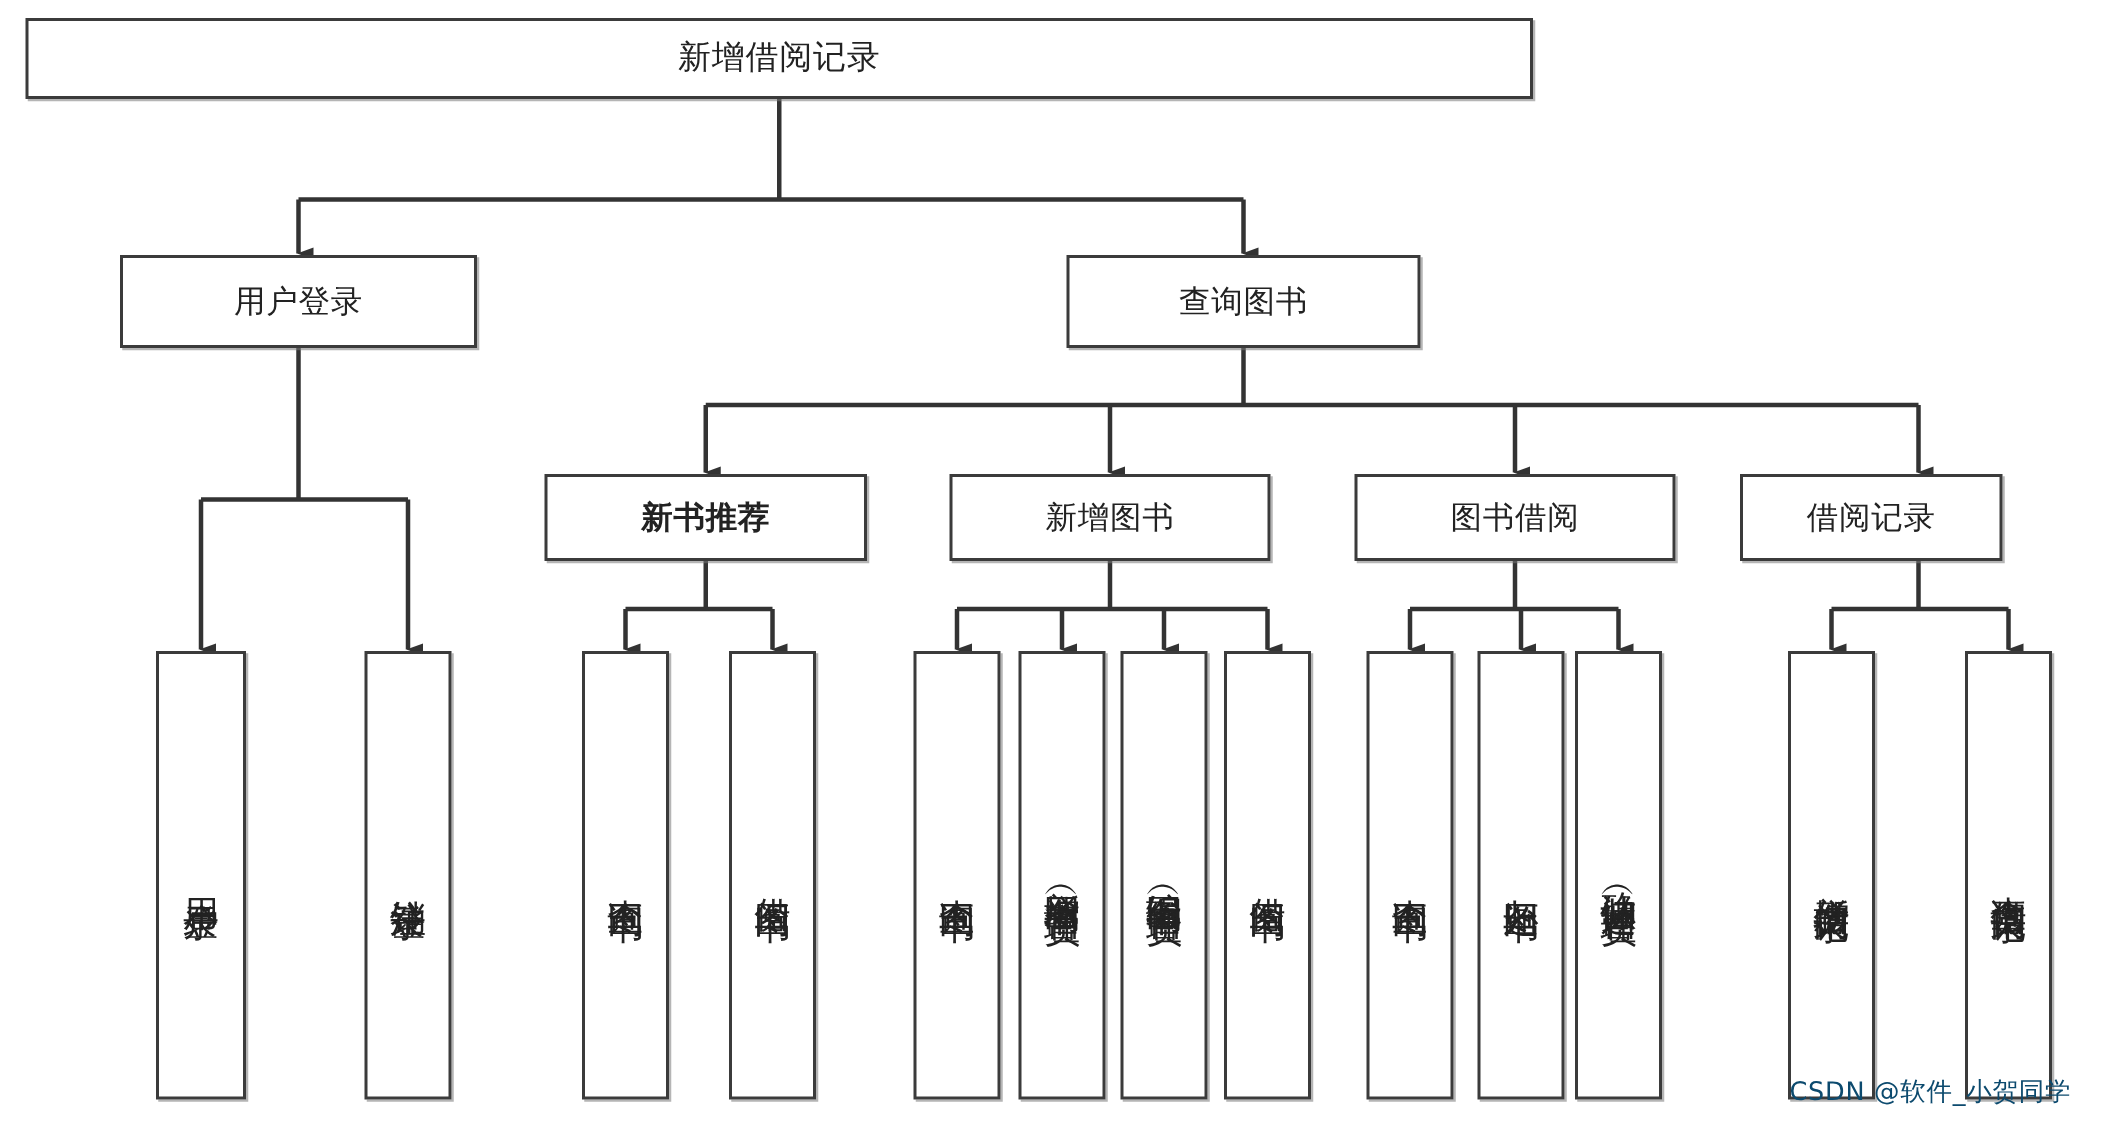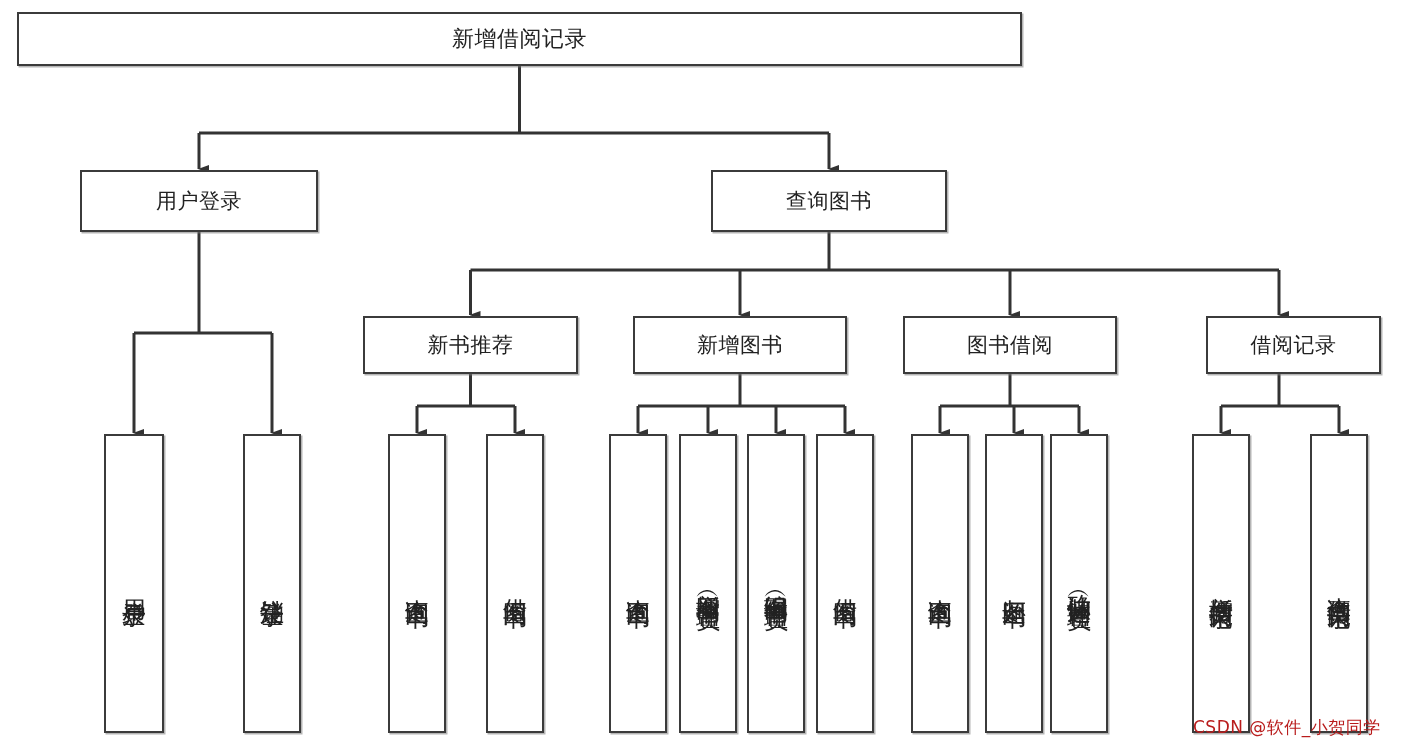--- a/index.html
+++ b/index.html
@@ -61,21 +61,21 @@
     text-orientation: upright;
     font-size: 24px;
     line-height: 1.0;
     letter-spacing: 2px;
     max-height: 100%;
     white-space: normal;
   }
   .watermark {
     position: absolute;
     font-size: 17px;
-    color: #b91c1c;
+    color: #0c4a6e;
     white-space: nowrap;
     letter-spacing: 0.5px;
     font-family: "DejaVu Sans", "Liberation Sans", sans-serif;
   }
 </style>
 </head>
 <body>
 
 <div id="diagram-root">
 
@@ -125,30 +125,30 @@
   <div id="nodes-layer">
       <div class="node horiz root" style="left: 17px; top: 12px; width: 1005px; height: 54px;">
         <span class="node-label">新增借阅记录</span>
       </div>
       <div class="node horiz" style="left: 80px; top: 170px; width: 238px; height: 62px;">
         <span class="node-label">用户登录</span>
       </div>
       <div class="node horiz" style="left: 711px; top: 170px; width: 236px; height: 62px;">
         <span class="node-label">查询图书</span>
       </div>
-      <div class="node horiz" style="left: 363px; top: 316px; width: 215px; height: 58px;">
+      <div class="node horiz" style="left: 363px; top: 316px; width: 215px; height: 58px; font-weight: bold;">
         <span class="node-label">新书推荐</span>
       </div>
       <div class="node horiz" style="left: 633px; top: 316px; width: 214px; height: 58px;">
         <span class="node-label">新增图书</span>
       </div>
       <div class="node horiz" style="left: 903px; top: 316px; width: 214px; height: 58px;">
         <span class="node-label">图书借阅</span>
       </div>
-      <div class="node horiz" style="left: 1206px; top: 316px; width: 175px; height: 58px;">
+      <div class="node horiz" style="left: 1160px; top: 316px; width: 175px; height: 58px;">
         <span class="node-label">借阅记录</span>
       </div>
       <div class="node vert" style="left: 104px; top: 434px; width: 60px; height: 299px;">
         <span class="node-label">用户登录</span>
       </div>
       <div class="node vert" style="left: 243px; top: 434px; width: 58px; height: 299px;">
         <span class="node-label">注销登录</span>
       </div>
       <div class="node vert" style="left: 388px; top: 434px; width: 58px; height: 299px;">
         <span class="node-label">查询图书</span>

